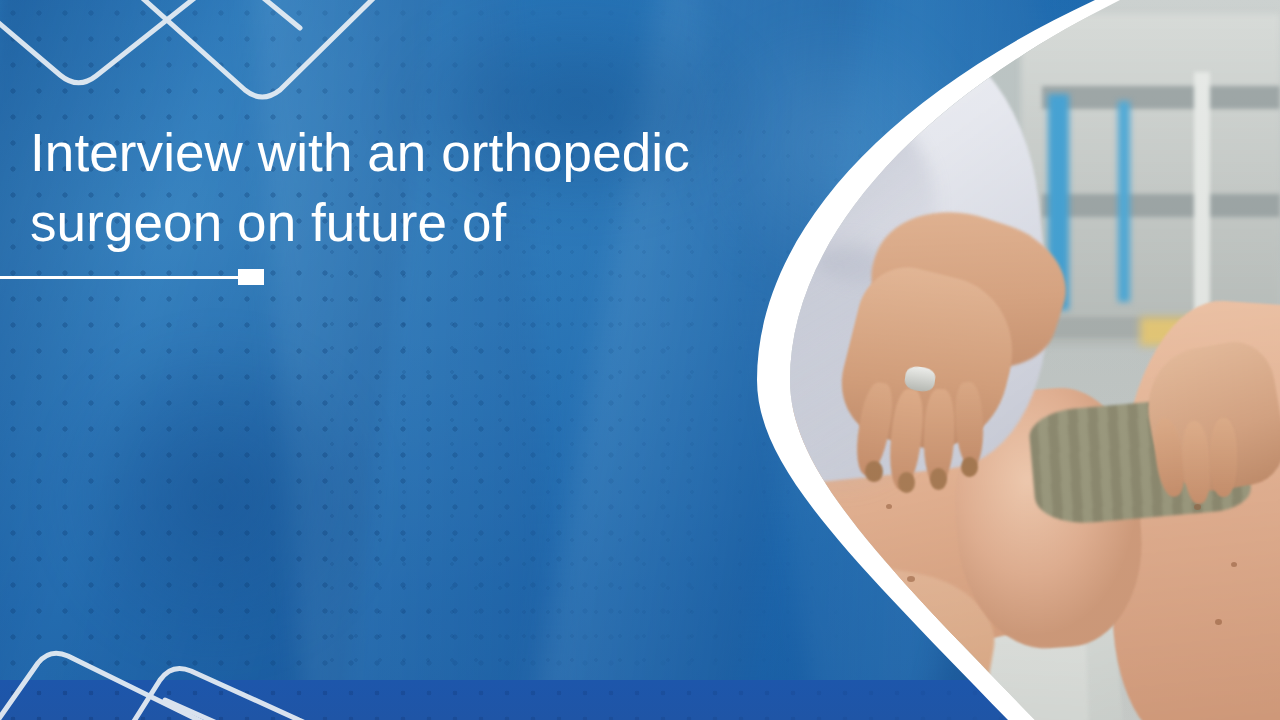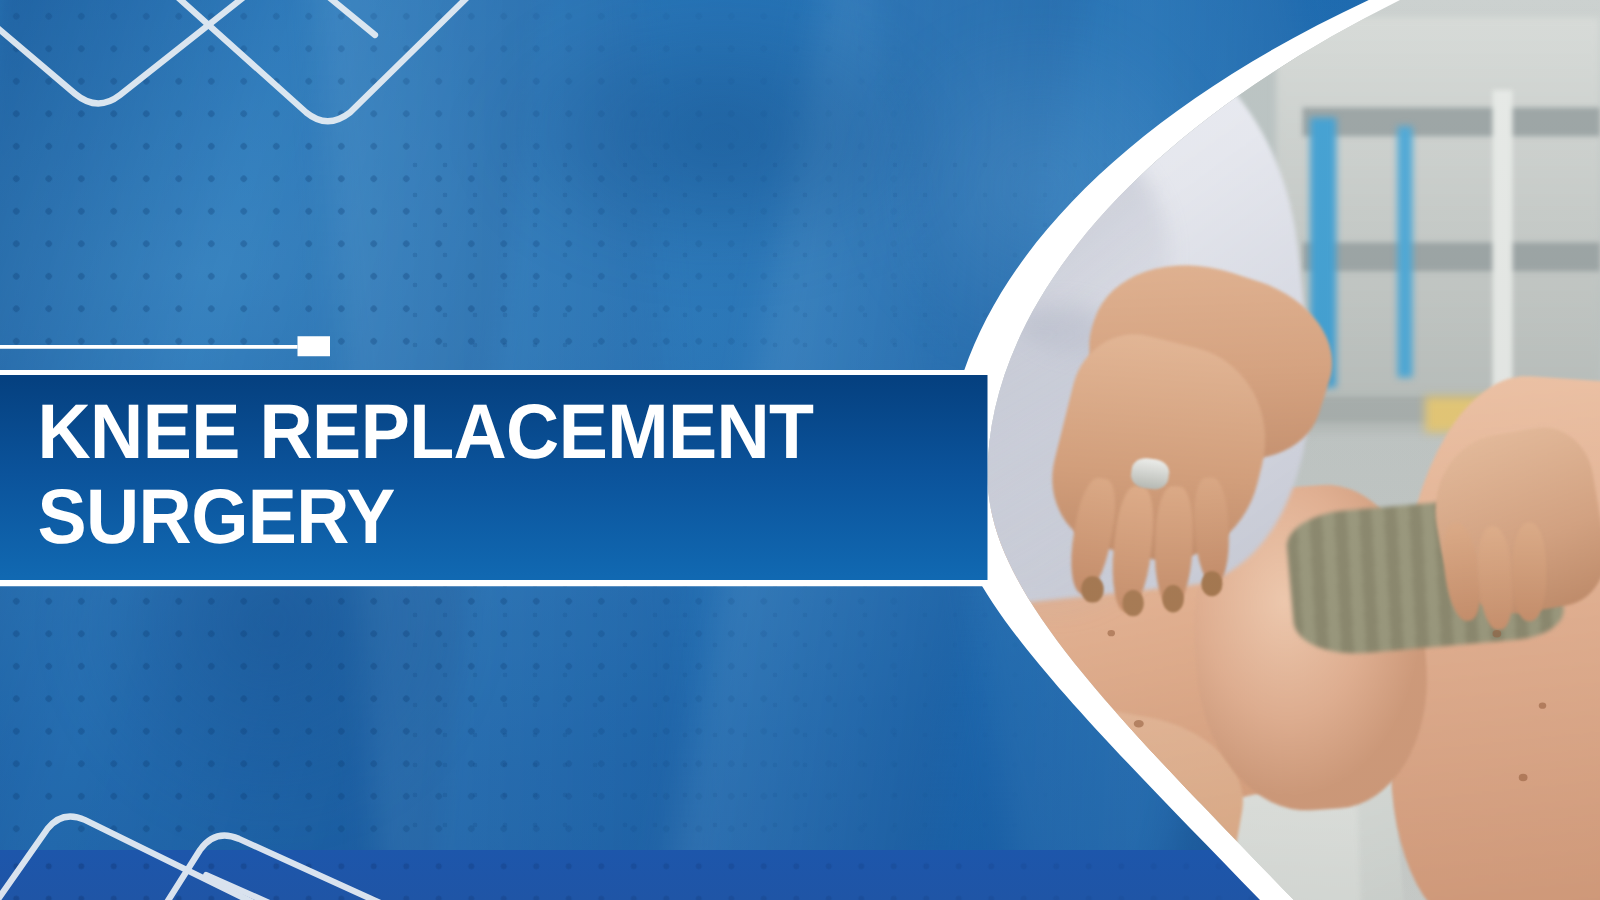--- a/index.html
+++ b/index.html
@@ -286,25 +286,20 @@
       <div class="mk" style="left:27%;top:70%;width:6px;height:5px;"></div>
       <div class="mk" style="left:31%;top:80%;width:8px;height:6px;"></div>
       <div class="mk" style="left:84%;top:70%;width:7px;height:6px;"></div>
       <div class="mk" style="left:91%;top:78%;width:6px;height:5px;"></div>
       <div class="mk" style="left:88%;top:86%;width:7px;height:6px;"></div>
 
       <div class="ph-veil"></div>
     </div>
   </div>
 
+  <div class="subhead" style="white-space:pre-line;">Interview with an orthopedic
+surgeon on future of</div>
 
   <div class="rule-thin"></div>
   <div class="rule-dash"></div>
 
-  <div class="band-wrap">
-    <div class="band-rule-top"></div>
-    <div class="band"></div>
-    <div class="band-title">KNEE REPLACEMENT
-SURGERY</div>
-    <div class="band-rule-bot"></div>
-  </div>
 
 </div>
 
 </body></html>

